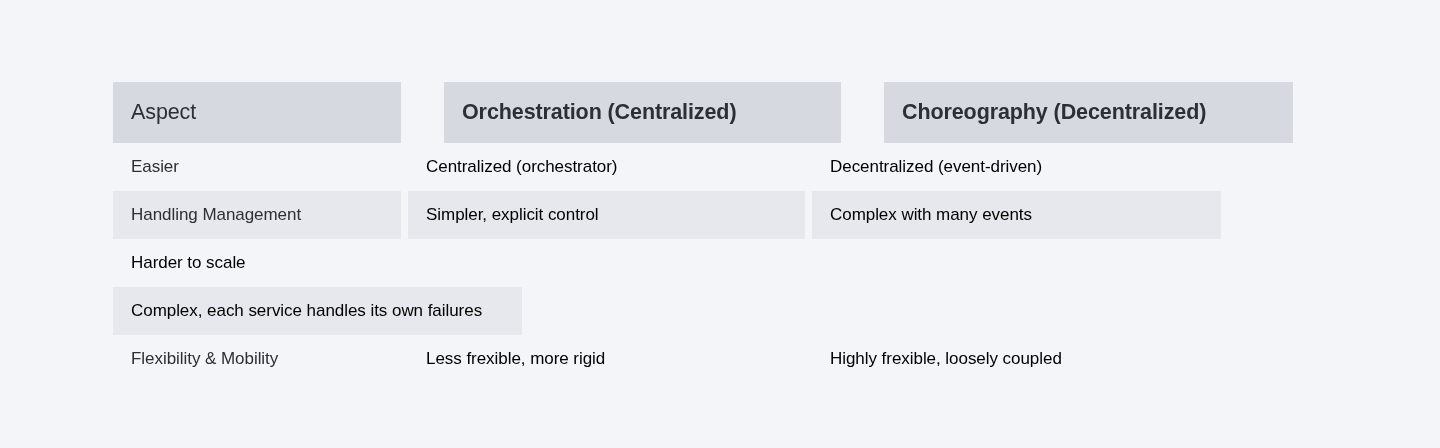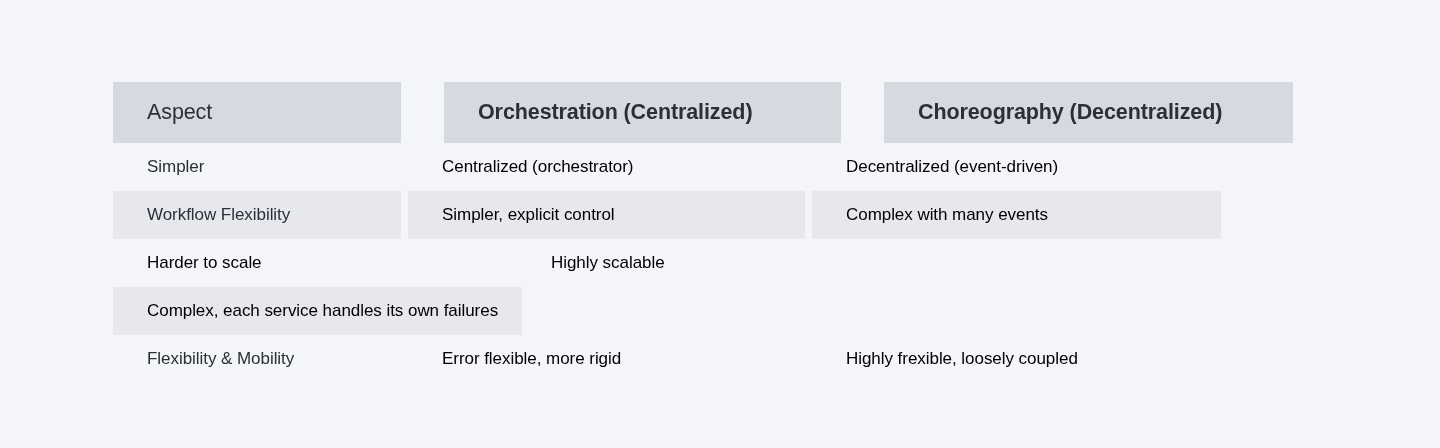--- a/index.html
+++ b/index.html
@@ -25,21 +25,21 @@
   .t-row {
     display: flex;
     width: 100%;
     column-gap: 7px;
   }
 
   .t-cell {
     box-sizing: border-box;
     display: flex;
     align-items: center;
-    padding-left: 34px;
+    padding-left: 18px;
     padding-right: 16px;
     overflow: hidden;
     white-space: nowrap;
   }
 
   
   .col-1 { width: 288px; }
   .col-2 { width: 397px; }
   .col-3 { width: 409px; }
 
@@ -87,39 +87,38 @@
 
 <div class="comparison-table">
 
   <div class="t-row header-row">
     <div class="t-cell col-1">Aspect</div>
     <div class="t-cell col-2">Orchestration (Centralized)</div>
     <div class="t-cell col-3">Choreography (Decentralized)</div>
   </div>
 
   <div class="t-row body-row">
-    <div class="t-cell col-1">Simpler</div>
+    <div class="t-cell col-1">Easier</div>
     <div class="t-cell col-2">Centralized (orchestrator)</div>
     <div class="t-cell col-3">Decentralized (event-driven)</div>
   </div>
 
   <div class="t-row body-row striped">
-    <div class="t-cell col-1">Workflow Flexibility</div>
+    <div class="t-cell col-1">Handling Management</div>
     <div class="t-cell col-2">Simpler, explicit control</div>
     <div class="t-cell col-3">Complex with many events</div>
   </div>
 
   <div class="t-row body-row">
     <div class="t-cell col-2">Harder to scale</div>
-    <div class="t-cell col-3">Highly scalable</div>
   </div>
 
   <div class="t-row body-row striped">
     <div class="t-cell col-3">Complex, each service handles its own failures</div>
   </div>
 
   <div class="t-row body-row">
     <div class="t-cell col-1">Flexibility &amp; Mobility</div>
-    <div class="t-cell col-2">Error flexible, more rigid</div>
+    <div class="t-cell col-2">Less frexible, more rigid</div>
     <div class="t-cell col-3">Highly frexible, loosely coupled</div>
   </div>
 
 </div>
 
 </body></html>

